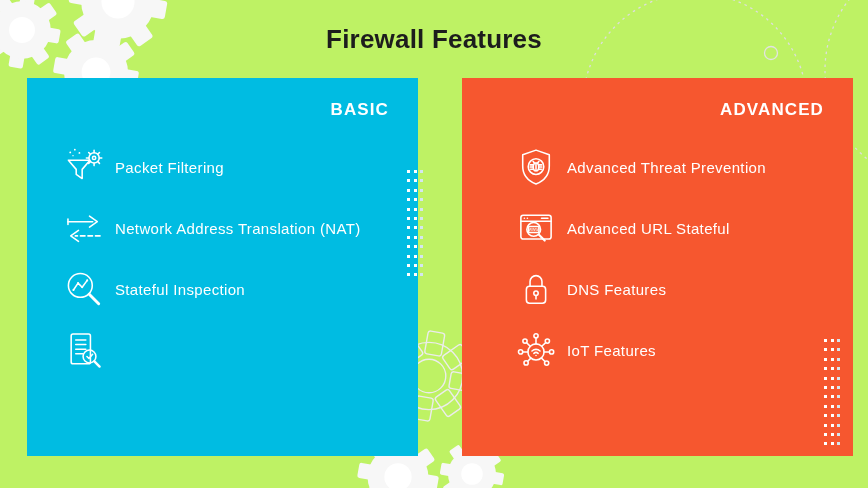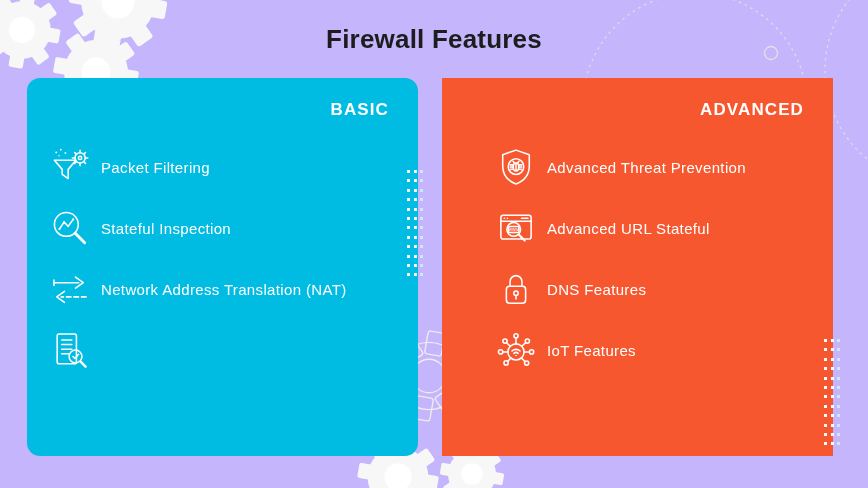--- a/index.html
+++ b/index.html
@@ -1,33 +1,33 @@
 <!DOCTYPE html>
 <html style="--dot-in: #ffffff; --dot-out: #d4e6ef;"><head>
 <meta charset="utf-8">
 <style>
   html,body{margin:0;padding:0;background:#fff;}
   .stage{
-    position:relative;width:868px;height:488px;overflow:hidden;background:#c4b5fd;
+    position:relative;width:868px;height:488px;overflow:hidden;background:#bef264;
     font-family:"Liberation Sans",sans-serif;
   }
   #bg-decor{position:absolute;inset:0;z-index:0;}
   .title{
     position:absolute;top:24px;left:0;right:0;margin:0;text-align:center;
     font-size:26px;font-weight:800;color:#1d1d1d;letter-spacing:.2px;z-index:1;
   }
   .panel{position:absolute;top:78px;width:391px;height:378px;z-index:1;}
-  .panel-basic{left:27px;border-radius:13px;}
-  .panel-advanced{left:442px;text-decoration:underline;}
+  .panel-basic{left:27px;}
+  .panel-advanced{left:462px;text-decoration:underline;}
   .panel-header{
     position:absolute;top:22px;right:29px;color:#fff;
     font-size:17px;font-weight:700;letter-spacing:1.1px;
   }
   .feature-list{position:absolute;top:59px;left:0;right:0;}
-  .feature-item{height:61px;display:flex;align-items:center;gap:9px;padding-left:21px;}
+  .feature-item{height:61px;display:flex;align-items:center;gap:9px;padding-left:35px;}
   .panel-advanced .feature-item{padding-left:52px;}
   .feature-icon{width:44px;height:44px;flex:none;display:block;}
   .feature-icon svg{width:44px;height:44px;display:block;}
   .feature-label{color:#fff;font-size:15px;font-weight:500;letter-spacing:.35px;white-space:nowrap;}
   .dot-grid{position:absolute;display:grid;grid-template-columns:repeat(3,3px);gap:6.4px 3.5px;z-index:2;}
   #dots-basic{left:407px;top:170px;}
   #dots-advanced{left:824px;top:339px;}
   .dot{width:3px;height:3px;}
   .dot.in{background:var(--dot-in,#ffffff);}
   .dot.out{background:var(--dot-out,#d4e6ef);}
@@ -134,45 +134,45 @@
                 <circle cx="12" cy="10.5" r=".8" fill="#fff" stroke="none"></circle>
   </g>
             </svg>
           </span>
           <span class="feature-label">Packet Filtering</span>
         </div>
         <div class="feature-item">
           <span class="feature-icon">
             <svg viewBox="0 0 48 48">
               <g fill="none" stroke="#fff" stroke-width="1.7" stroke-linecap="round" stroke-linejoin="round">
+    <path d="M6.5 16h27"></path>
+                <path d="M30 10l8.5 6-8.5 6"></path>
+                <path d="M6.5 13v6"></path>
+    <path d="M41.5 31.5h-27" stroke-dasharray="5 3.2"></path>
+                <path d="M18 25.5l-8.5 6 8.5 6"></path>
+  </g>
+            </svg>
+          </span>
+          <span class="feature-label">Network Address Translation (NAT)</span>
+        </div>
+        <div class="feature-item">
+          <span class="feature-icon">
+            <svg viewBox="0 0 48 48">
+              <g fill="none" stroke="#fff" stroke-width="1.7" stroke-linecap="round" stroke-linejoin="round">
     <circle cx="20" cy="19" r="13"></circle>
     <polyline points="12.5,24 17.5,16.5 22,21 27.5,13.5"></polyline>
     <circle cx="12.5" cy="24" r="1.1" fill="#fff" stroke="none"></circle>
                 <circle cx="17.5" cy="16.5" r="1.1" fill="#fff" stroke="none"></circle>
     <circle cx="22" cy="21" r="1.1" fill="#fff" stroke="none"></circle>
                 <circle cx="27.5" cy="13.5" r="1.1" fill="#fff" stroke="none"></circle>
     <path d="M29.7 28.7 40 39" stroke-width="3.2"></path>
   </g>
             </svg>
           </span>
           <span class="feature-label">Stateful Inspection</span>
-        </div>
-        <div class="feature-item">
-          <span class="feature-icon">
-            <svg viewBox="0 0 48 48">
-              <g fill="none" stroke="#fff" stroke-width="1.7" stroke-linecap="round" stroke-linejoin="round">
-    <path d="M6.5 16h27"></path>
-                <path d="M30 10l8.5 6-8.5 6"></path>
-                <path d="M6.5 13v6"></path>
-    <path d="M41.5 31.5h-27" stroke-dasharray="5 3.2"></path>
-                <path d="M18 25.5l-8.5 6 8.5 6"></path>
-  </g>
-            </svg>
-          </span>
-          <span class="feature-label">Network Address Translation (NAT)</span>
         </div>
         <div class="feature-item">
           <span class="feature-icon">
             <svg viewBox="0 0 48 48">
               <g fill="none" stroke="#fff" stroke-width="1.7" stroke-linecap="round" stroke-linejoin="round">
     <rect x="10" y="5.5" width="21" height="32.5" rx="2"></rect>
     <path d="M15 12h11M15 17h11M15 22h11M15 27h7.5"></path>
     <circle cx="30" cy="30" r="7"></circle>
     <path d="M27.2 30l2.2 2.2 4-4.6"></path>
     <path d="M35.3 35.3 41 41" stroke-width="2.6"></path>

